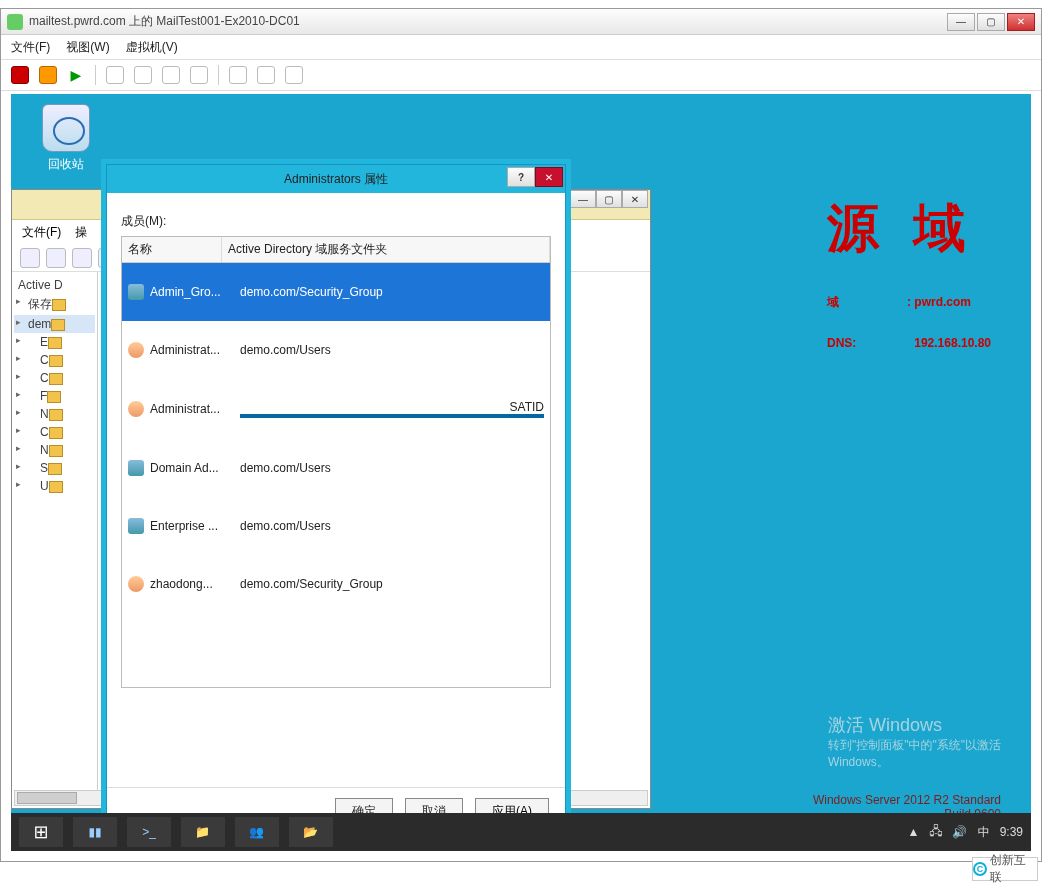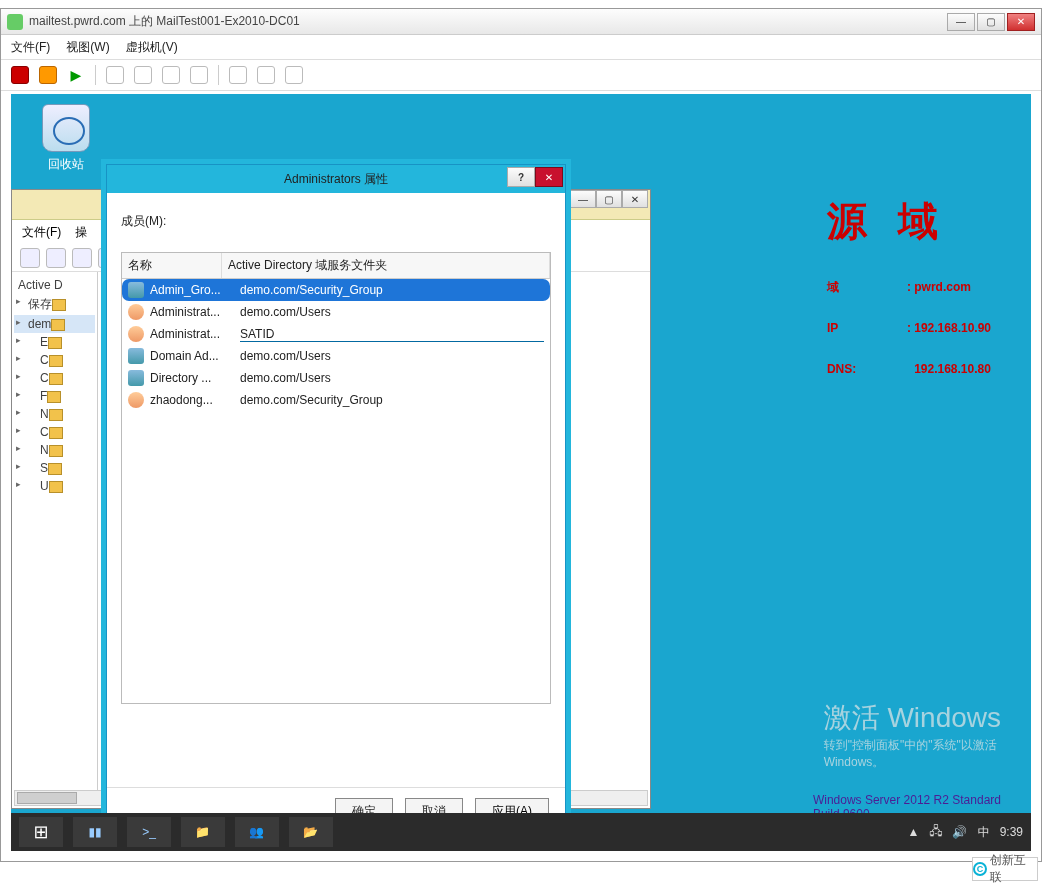--- a/index.html
+++ b/index.html
@@ -21,27 +21,27 @@
 .tbicon.orange { background:#f90; border-color:#b60; }
 .tbicon.green { color:#090; border:none; font-size:14px; }
 
 
 .guest { position: absolute; left: 10px; top: 85px; right: 10px; bottom: 10px; background: #1aa6cf; overflow: hidden; }
 .desk-icon { position: absolute; left: 20px; top: 10px; width: 70px; text-align: center; color: #fff; font-size: 12px; }
 .desk-icon .bin { width: 48px; height: 48px; margin: 0 auto 4px; background: linear-gradient(#eef,#bde); border: 1px solid #79b; border-radius: 6px 6px 10px 10px; position: relative; }
 .desk-icon .bin::after { content:""; position:absolute; left:10px; top:12px; width:28px; height:24px; border:2px solid #2a6db5; border-radius:50%; }
 
 .overlay-text { position: absolute; right: 40px; top: 100px; color: #cc0000; font-weight: bold; }
-.overlay-text .line1 { font-size: 40px; letter-spacing: 10px; margin-bottom: 18px; }
+.overlay-text .line1 { font-size: 52px; letter-spacing: 10px; margin-bottom: 18px; }
 .overlay-text .kv { font-size: 26px; margin-bottom: 10px; }
 .overlay-text .kv .k { display:inline-block; width:80px; }
 
 .activate { position:absolute; right:30px; bottom:80px; color:#a7d3df; font-size:18px; text-align:left; }
-.activate .t1 { font-size:28px; }
-.osver { position:absolute; right:30px; bottom:30px; color:#4c1d95; font-size:14px; }
+.activate .t1 { font-size:18px; }
+.osver { position:absolute; right:30px; bottom:30px; color:#7f1d1d; text-align:right; font-size:14px; }
 
 
 .taskbar { position:absolute; left:0; right:0; bottom:0; height:38px; background:#2b2b2b; display:flex; align-items:center; padding:0 8px; gap:10px; }
 .taskbtn { width:44px; height:30px; background:#3a3a3a; display:flex; align-items:center; justify-content:center; color:#9cf; }
 .taskbtn.start { color:#fff; font-size:18px; }
 .tray { margin-left:auto; color:#ddd; display:flex; align-items:center; gap:10px; font-size:12px; }
 
 
 .aduc { position:absolute; left:0; top:95px; width:640px; height:620px; background:#fff; border:1px solid #888; }
 .aduc-tb { height:30px; background:#f3e9b5; border-bottom:1px solid #cc8; display:flex; align-items:center; padding:0 8px; }
@@ -67,33 +67,33 @@
 .dlg { position:absolute; left:95px; top:70px; width:460px; height:672px; background:#fff; border:1px solid #1793c5; box-shadow:0 0 0 5px #23b6dc; }
 .dlg-title { height:28px; background:#23b6dc; color:#222; display:flex; align-items:center; justify-content:center; position:relative; }
 .dlg-title .btns { position:absolute; right:2px; top:2px; display:flex; }
 .dlg-title .btns .winbtn { width:28px; height:20px; }
 .dlg-title .btns .help { font-weight:bold; }
 .dlg-title .btns .close { background:#c8102e; color:#fff; border-color:#7a0a1c; }
 .dlg-body { padding:10px 14px; }
 .tabs { display:flex; border-bottom:1px solid #bbb; }
 .tab { padding:4px 12px; border:1px solid #bbb; border-bottom:none; margin-right:-1px; background:#f4f4f4; color:#222; }
 .tab.active { background:#fff; position:relative; top:1px; }
-.members-label { margin:10px 0 22px; color:#222; }
+.members-label { margin:10px 0 6px; color:#222; }
 .grid { border:1px solid #bbb; height:452px; overflow:hidden; }
 .grid-hdr { display:flex; background:#f7f7f7; border-bottom:1px solid #ccc; }
 .grid-hdr .col { padding:4px 6px; border-right:1px solid #ddd; color:#222; }
 .col1 { width:100px; } .col2 { flex:1; }
-.grid-row { display:flex; align-items:center; padding:3px 6px; color:#222;border-radius:7px; }
+.grid-row { display:flex; align-items:center; padding:21px 6px; color:#222; }
 .grid-row .ic { width:16px; height:16px; margin-right:6px; border-radius:3px; }
 .ic.group { background:linear-gradient(#8bd,#49a); }
 .ic.user { background:linear-gradient(#fc9,#e96); border-radius:50%; }
 .grid-row .c1 { width:90px; white-space:nowrap; overflow:hidden; text-overflow:ellipsis; }
 .grid-row .c2 { flex:1; white-space:nowrap; }
 .grid-row.sel { background:#1e75d8; color:#fff; }
-.grid-row.mark .c2 { border-bottom:1px solid #0369a1; display:inline-block; }
+.grid-row.mark .c2 { border-bottom:4px solid #0369a1; display:inline-block;text-align:right; }
 .btnrow { margin-top:14px; display:flex; gap:14px; }
 .btn { padding:4px 16px; border:1px solid #888; background:#f4f4f4; color:#222; }
 .dlg-foot { position:absolute; left:0; right:0; bottom:0; height:48px; display:flex; align-items:center; justify-content:flex-end; gap:12px; padding:0 16px; border-top:1px solid #ddd; }
 .dlg-foot .btn.disabled { color:#000000; }
 
 
 .wm { position:absolute; right:4px; bottom:4px; width:66px; height:24px; background:#fff; border:1px solid #ccc; font-size:9px; color:#555; display:flex; align-items:center; justify-content:center; gap:3px; }
 .wm .logo { width:14px; height:14px; border:2px solid #09b2d6; border-radius:50%; display:flex; align-items:center; justify-content:center; font-weight:bold; color:#09b2d6; font-size:9px; }
 </style>
 </head>
@@ -131,21 +131,20 @@
 
   <div class="guest">
     <div class="desk-icon">
       <div class="bin"></div>
       <div>回收站</div>
     </div>
 
     <div class="overlay-text">
       <div class="line1">源 域</div>
       <div class="kv"><span class="k">域</span><span>: pwrd.com</span></div>
-      <div class="kv"><span class="k">IP</span><span>: 192.168.10.90</span></div>
       <div class="kv"><span class="k">DNS:</span> <span>192.168.10.80</span></div>
     </div>
 
     <div class="aduc">
       <div class="aduc-tb">
         <div class="aduc-hdr">
           <div class="winbtn">—</div>
           <div class="winbtn">▢</div>
           <div class="winbtn">✕</div>
         </div>
@@ -234,21 +233,21 @@
                 <div class="c1">Administrat...</div>
                 <div class="c2">SATID</div>
               </div>
               <div class="grid-row">
                 <div class="ic group"></div>
                 <div class="c1">Domain Ad...</div>
                 <div class="c2">demo.com/Users</div>
               </div>
               <div class="grid-row">
                 <div class="ic group"></div>
-                <div class="c1">Directory ...</div>
+                <div class="c1">Enterprise ...</div>
                 <div class="c2">demo.com/Users</div>
               </div>
               <div class="grid-row">
                 <div class="ic user"></div>
                 <div class="c1">zhaodong...</div>
                 <div class="c2">demo.com/Security_Group</div>
               </div>
             </div>
         </div>
       </div>

